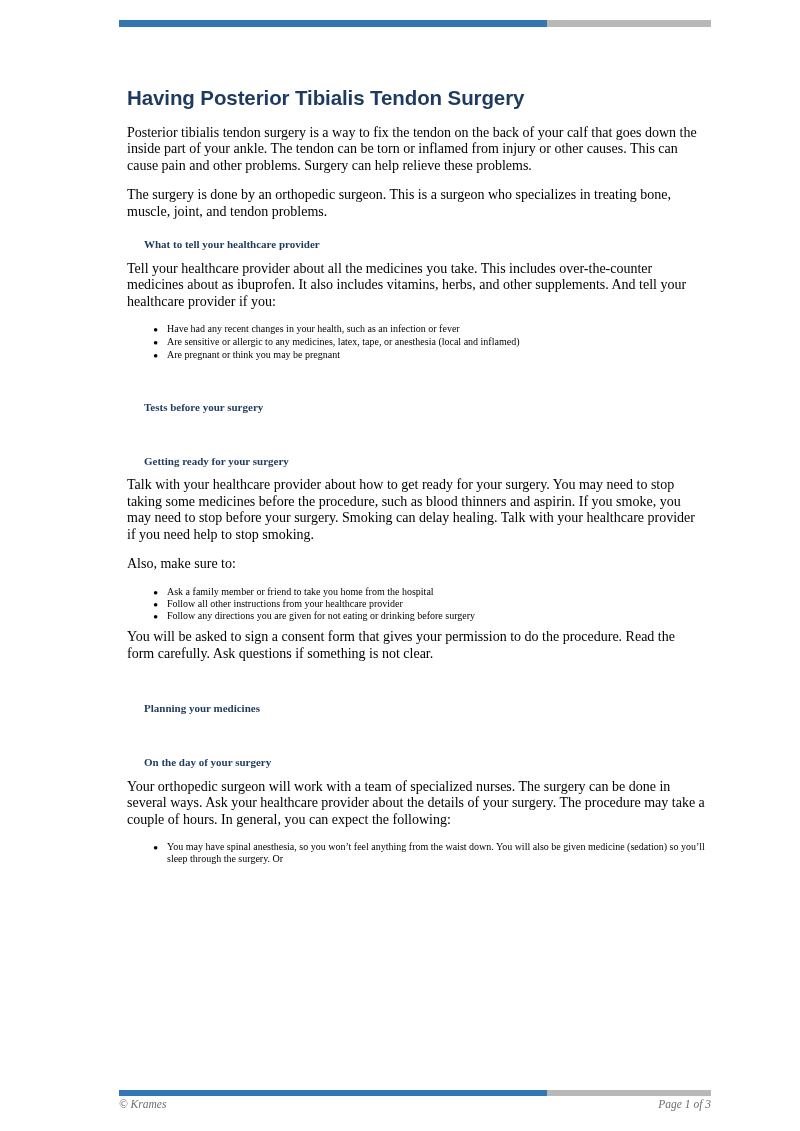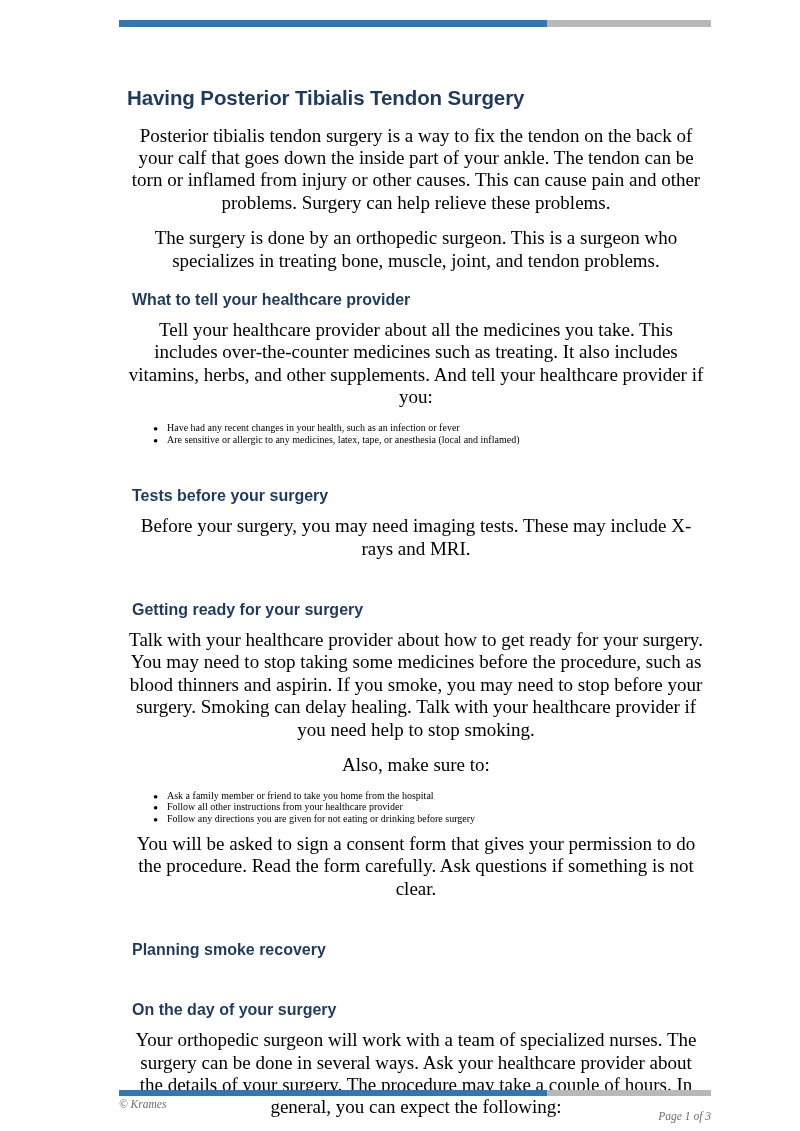--- a/index.html
+++ b/index.html
@@ -54,41 +54,41 @@
     font-family: "Liberation Sans", sans-serif;
     font-size: 20.5px;
     font-weight: bold;
     color: #1e3a5f;
     margin: 0 0 14px 0;
     line-height: 1.2;
     letter-spacing: -0.1px;
   }
 
   h2.section-heading {
-    font-family: Liberation Sans, sans-serif;
-    font-size: 16px;
+    font-family: Liberation Serif, serif;
+    font-size: 11px;
     font-weight: bold;
     color: #1e3a5f;
-    margin: 5px;
+    margin: 17px;
     line-height: 1.25;
   }
   h2.section-heading.tight {
     margin-top: 18px;
     margin-bottom: 9px;
   }
   h2.section-heading.loose {
     margin-top: 40px;
     margin-bottom: 9px;
   }
 
   p.body-text {
-    font-size: 19px;
+    font-size: 14px;
     line-height: 1.18;
     margin: 0 0 13px 0;
-    text-align: center;
+    text-align: left;
   }
   p.body-text.gap-top {
     margin-top: 8px;
   }
 
   ul.bullet-list {
     margin: 8px 0 0 0;
     padding: 0 0 0 26px;
     list-style: none;
   }
@@ -128,25 +128,25 @@
     width: 428px;
     background: #3277b3;
   }
   .footer {
     position: absolute;
     left: 104px;
     top: 1098px;
     width: 592px;
     display: flex;
     justify-content: space-between;
+    align-items: center;
     font-family: "Liberation Serif", serif;
     font-style: italic;
     font-size: 11.5px;
     color: #6d6d6d;
-    flex-direction: column;
   }
   .footer .copyright { text-align: left; }
   .footer .page-number { text-align: right; }
 </style>
 </head>
 <body>
 
 <div class="page">
 
   <div class="top-rule">
@@ -154,40 +154,40 @@
   </div>
 
   <div class="content">
 
     <h1 class="doc-title">Having Posterior Tibialis Tendon Surgery</h1>
 
     <p class="body-text">Posterior tibialis tendon surgery is a way to fix the tendon on the back of your calf that goes down the inside part of your ankle. The tendon can be torn or inflamed from injury or other causes. This can cause pain and other problems. Surgery can help relieve these problems.</p>
     <p class="body-text">The surgery is done by an orthopedic surgeon. This is a surgeon who specializes in treating bone, muscle, joint, and tendon problems.</p>
 
     <h2 class="section-heading tight">What to tell your healthcare provider</h2>
-    <p class="body-text">Tell your healthcare provider about all the medicines you take. This includes over-the-counter medicines such as treating. It also includes vitamins, herbs, and other supplements. And tell your healthcare provider if you:</p>
+    <p class="body-text">Tell your healthcare provider about all the medicines you take. This includes over-the-counter medicines about as ibuprofen. It also includes vitamins, herbs, and other supplements. And tell your healthcare provider if you:</p>
     <ul class="bullet-list">
       <li>Have had any recent changes in your health, such as an infection or fever</li>
       <li>Are sensitive or allergic to any medicines, latex, tape, or anesthesia (local and inflamed)</li>
+      <li>Are pregnant or think you may be pregnant</li>
     </ul>
 
     <h2 class="section-heading loose">Tests before your surgery</h2>
-    <p class="body-text">Before your surgery, you may need imaging tests. These may include X-rays and MRI.</p>
 
     <h2 class="section-heading loose">Getting ready for your surgery</h2>
     <p class="body-text">Talk with your healthcare provider about how to get ready for your surgery. You may need to stop taking some medicines before the procedure, such as blood thinners and aspirin. If you smoke, you may need to stop before your surgery. Smoking can delay healing. Talk with your healthcare provider if you need help to stop smoking.</p>
     <p class="body-text">Also, make sure to:</p>
     <ul class="bullet-list wide">
       <li>Ask a family member or friend to take you home from the hospital</li>
       <li>Follow all other instructions from your healthcare provider</li>
       <li>Follow any directions you are given for not eating or drinking before surgery</li>
     </ul>
     <p class="body-text gap-top">You will be asked to sign a consent form that gives your permission to do the procedure. Read the form carefully. Ask questions if something is not clear.</p>
 
-    <h2 class="section-heading loose">Planning smoke recovery</h2>
+    <h2 class="section-heading loose">Planning your medicines</h2>
 
     <h2 class="section-heading loose">On the day of your surgery</h2>
     <p class="body-text">Your orthopedic surgeon will work with a team of specialized nurses. The surgery can be done in several ways. Ask your healthcare provider about the details of your surgery. The procedure may take a couple of hours. In general, you can expect the following:</p>
     <ul class="bullet-list">
       <li>You may have spinal anesthesia, so you won’t feel anything from the waist down. You will also be given medicine (sedation) so you’ll sleep through the surgery. Or</li>
     </ul>
 
   </div>
 
   <div class="footer-rule">

